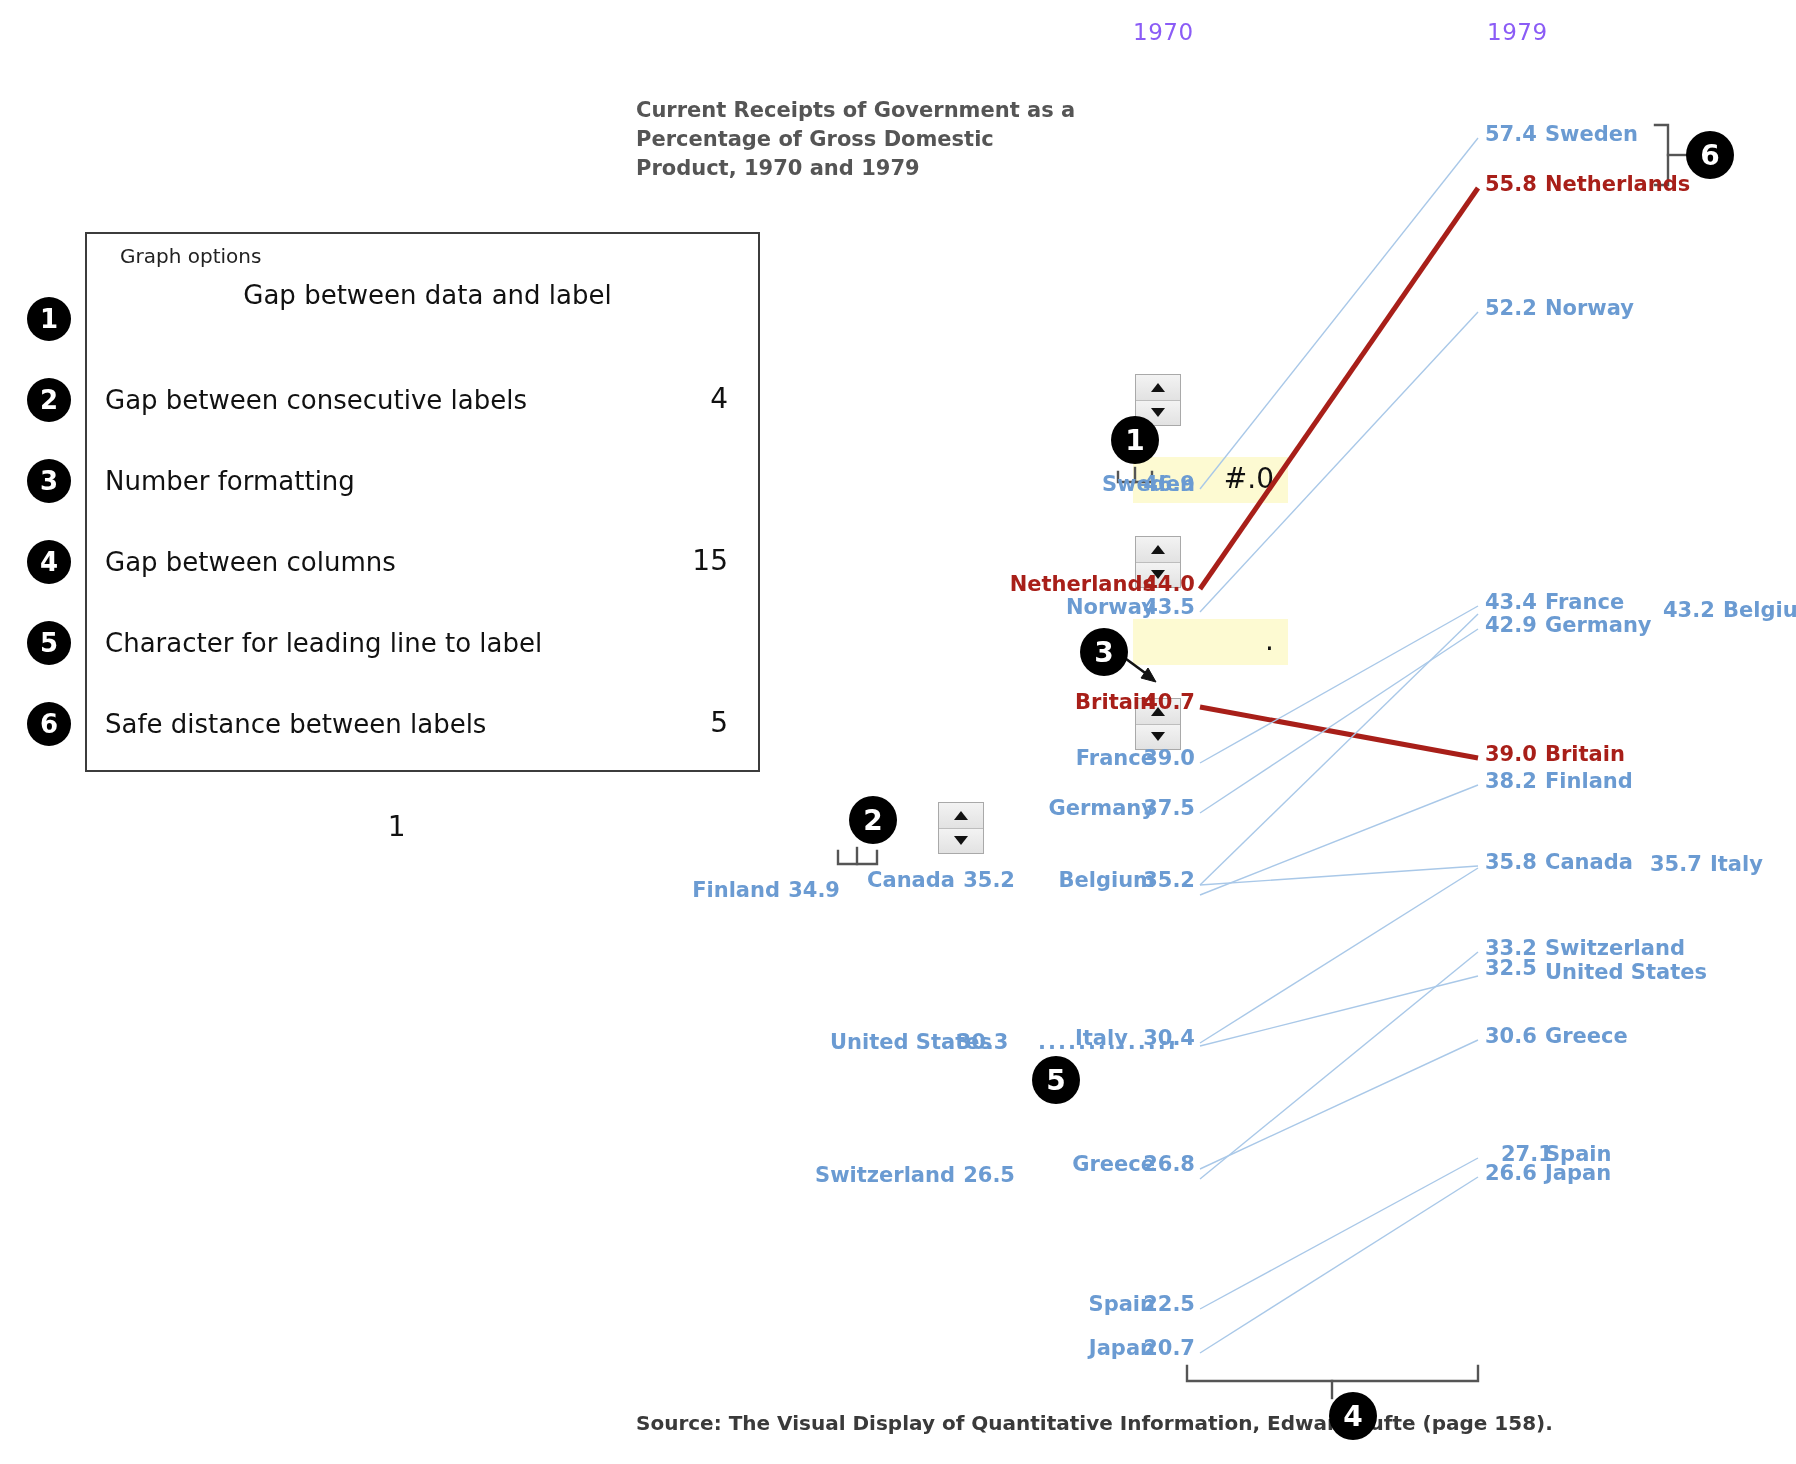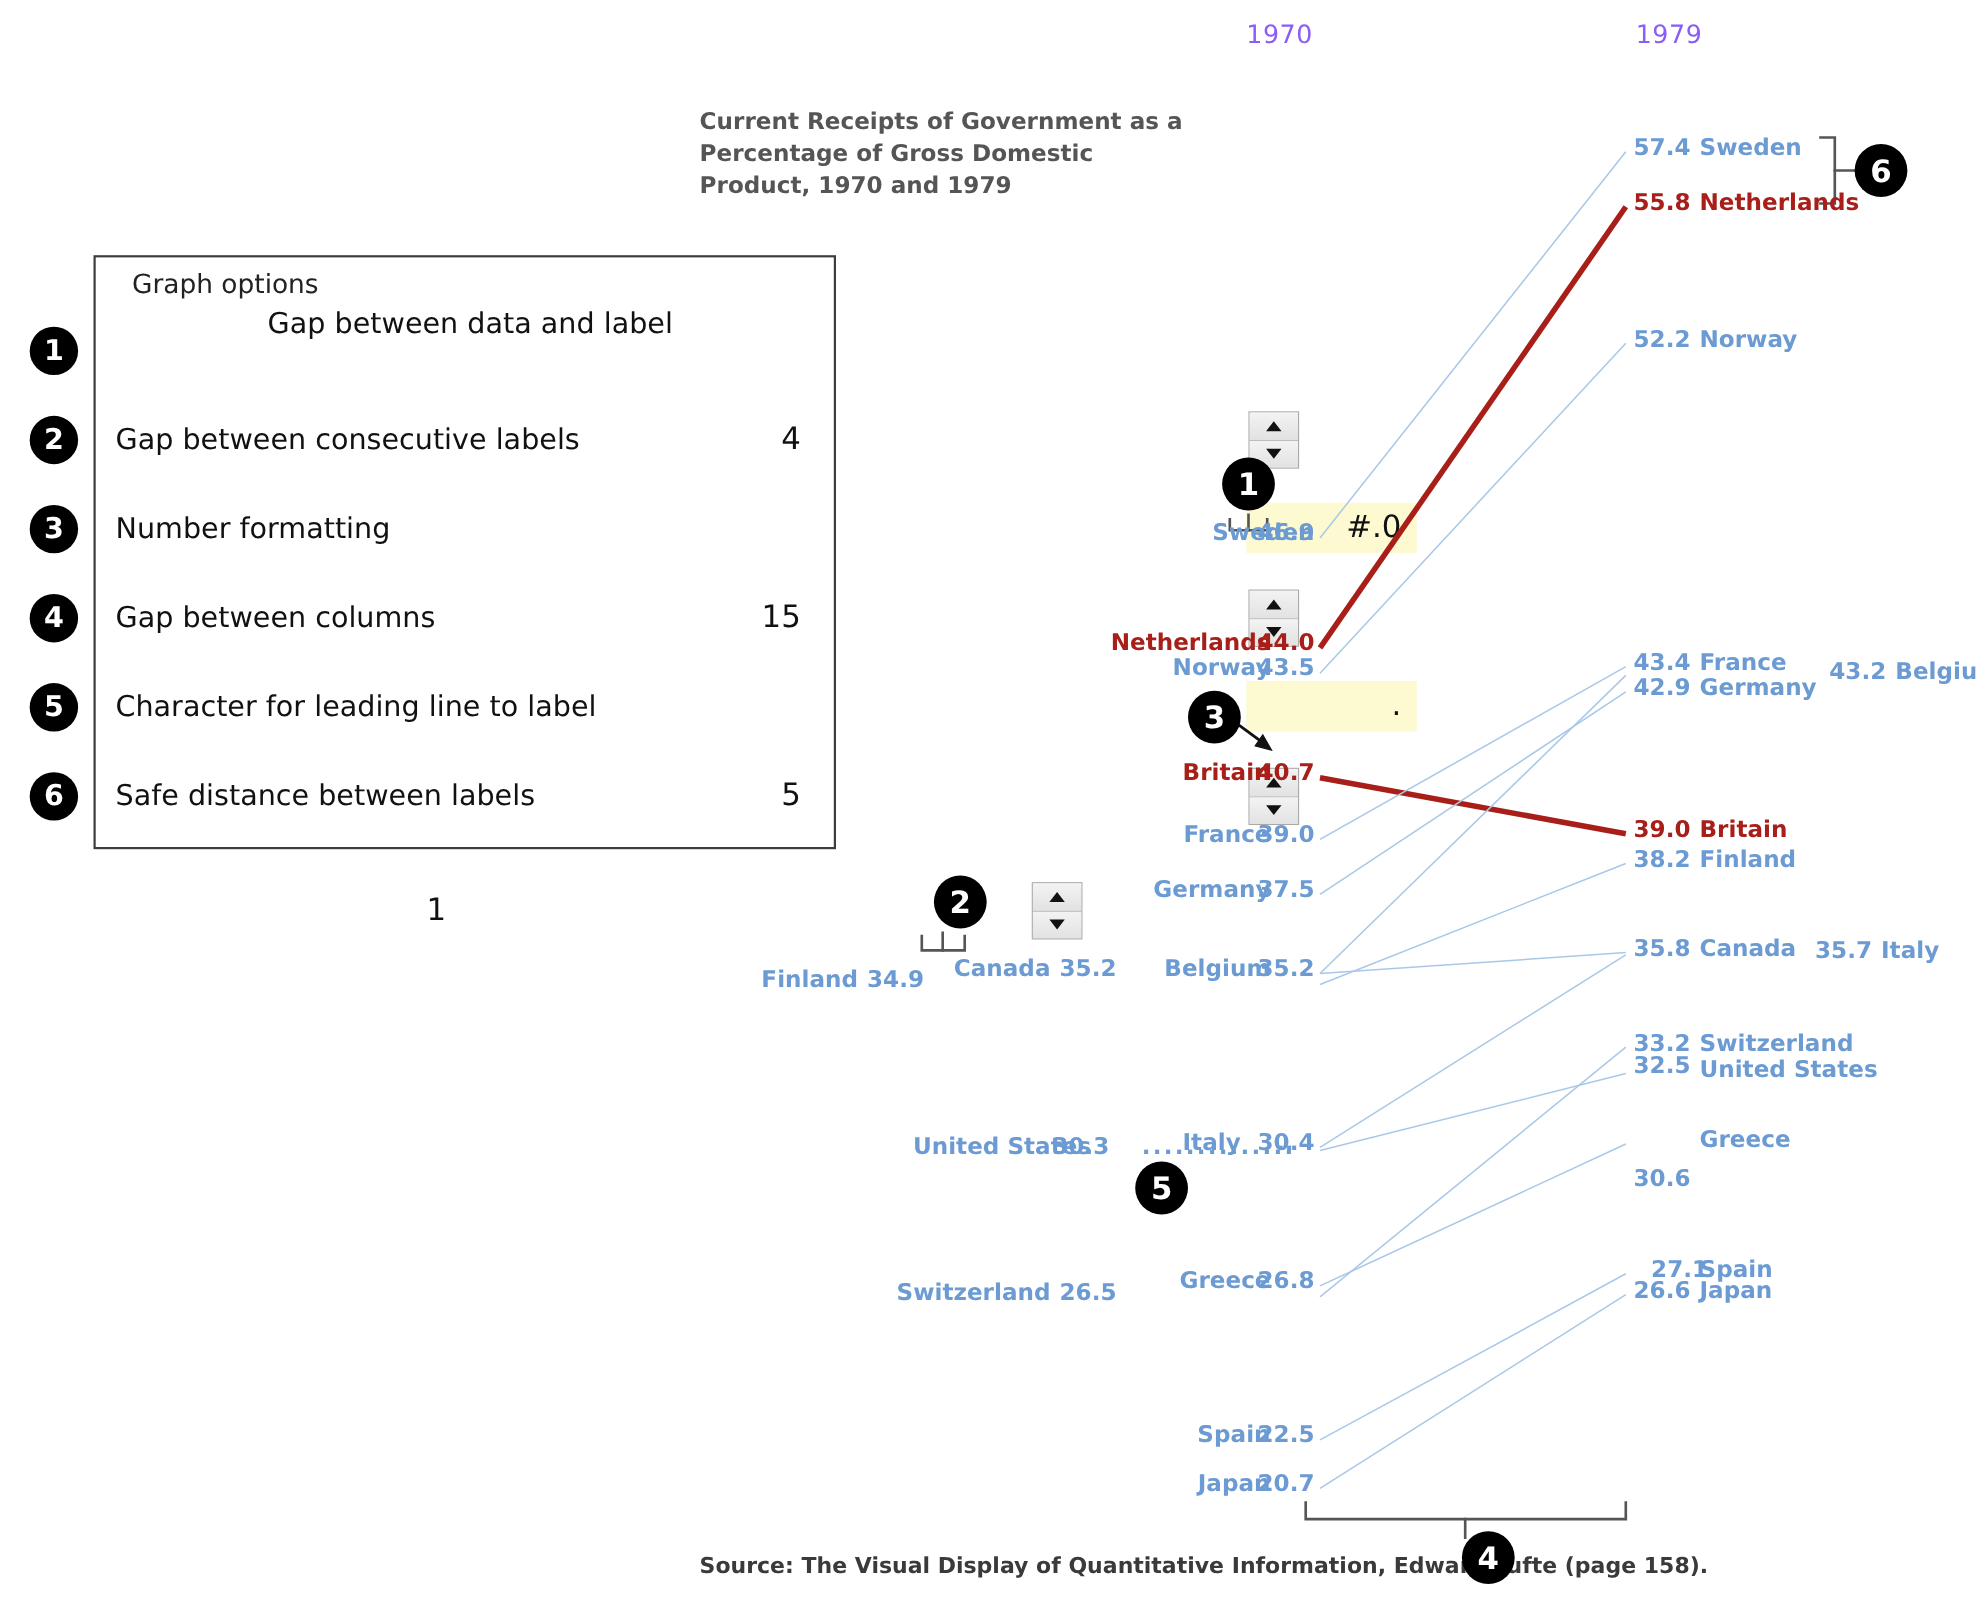--- a/index.html
+++ b/index.html
@@ -26,21 +26,21 @@
   }
   #chart-title div{white-space:pre;}
 
   
   #options-panel{
     position:absolute;left:85px;top:232px;width:675px;height:540px;
     border:2px solid #3c3c3c;box-sizing:border-box;background:#fff;
   }
   #options-legend{
     position:absolute;left:110px;top:244px;background:#ffffff;
-    padding:0 10px;font-size:24px;color:#222;
+    padding:0 10px;font-size:20px;color:#222;
   }
   .opt-row{
     position:absolute;left:105px;width:645px;height:56px;
     display:flex;align-items:center;
   }
   .opt-label{
     font-size:26px;color:#111;flex:0 0 520px;white-space:nowrap;
   }
   .opt-ctrl{
     display:flex;align-items:center;justify-content:flex-end;
@@ -324,21 +324,21 @@
 
 <div class="lab blue" style="left:1650px;top:852px;">35.7</div>
 <div class="lab blue" style="left:1710px;top:852px;">Italy</div>
 
 <div class="lab blue" style="left:1485px;top:936px;">33.2</div>
 <div class="lab blue" style="left:1545px;top:936px;">Switzerland</div>
 
 <div class="lab blue" style="left:1485px;top:956px;">32.5</div>
 <div class="lab blue" style="left:1545px;top:960px;">United States</div>
 
-<div class="lab blue" style="left:1485px;top:1024px;margin-top:35px;">30.6</div>
+<div class="lab blue" style="left:1485px;top:1024px;">30.6</div>
 <div class="lab blue" style="left:1545px;top:1024px;">Greece</div>
 
 <div class="lab blue" style="left:1485px;top:1142px;margin-left:16px;">27.1</div>
 <div class="lab blue" style="left:1545px;top:1142px;">Spain</div>
 
 <div class="lab blue" style="left:1485px;top:1161px;">26.6</div>
 <div class="lab blue" style="left:1545px;top:1161px;">Japan</div>
 
 <div id="source-note">Source: The Visual Display of Quantitative Information, Edward Tufte (page 158).</div>
 

